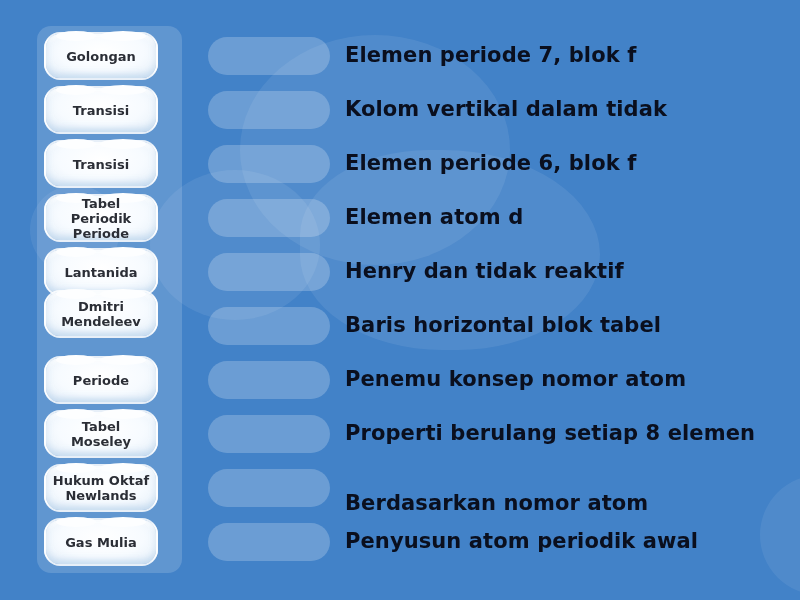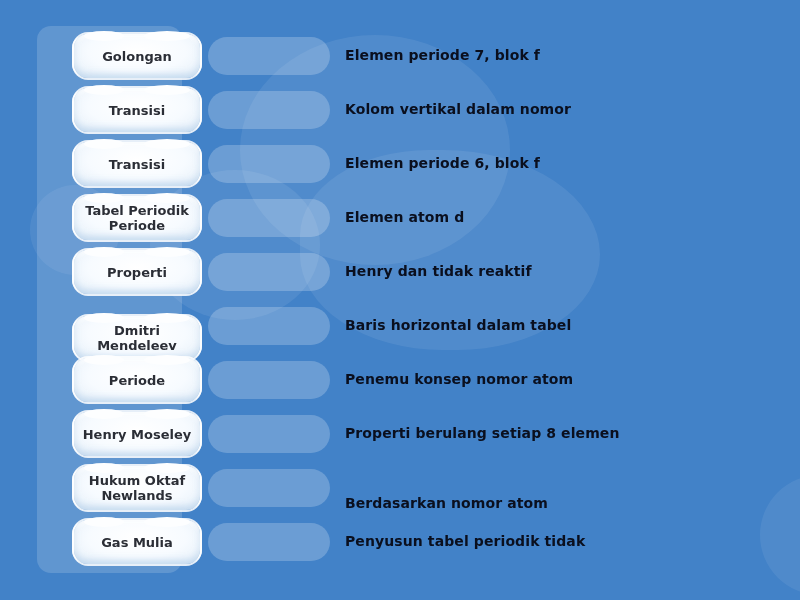--- a/index.html
+++ b/index.html
@@ -31,36 +31,35 @@
       left: 37px;
       top: 26px;
       width: 145px;
       height: 547px;
       border-radius: 14px;
       background: rgba(255,255,255,0.16);
     }
     .card {
       position: absolute;
       left: 46px;
-      width: 126px;
+      width: 110px;
       height: 44px;
       display: flex;
       align-items: center;
       justify-content: center;
       text-align: center;
       background: radial-gradient(ellipse at 50% 40%, #ffffff 0%, #f7fbff 55%, #e3eef9 100%);
       border-radius: 14px;
       box-shadow:
         0 0 0 2px rgba(255,255,255,0.85),
         inset 0 -4px 6px rgba(170,200,230,0.55),
         inset 0 3px 4px rgba(255,255,255,0.9),
         -3px 0 0 -1px rgba(255,255,255,0.9),
         3px 0 0 -1px rgba(255,255,255,0.9);
       cursor: grab;
-      margin-left: 28px;
     }
     .card::before, .card::after {
       content: "";
       position: absolute;
       top: -3px;
       height: 10px;
       border-radius: 50%;
       background: #fdfeff;
     }
     .card::before { left: 10px; width: 40px; }
@@ -81,21 +80,21 @@
       height: 38px;
       border-radius: 19px;
       background: rgba(255,255,255,0.22);
     }
     .question {
       position: absolute;
       left: 345px;
       height: 38px;
       display: flex;
       align-items: center;
-      font-size: 14px;
+      font-size: 21px;
       font-weight: bold;
       color: #0a0f1e;
       white-space: nowrap;
       letter-spacing: 0.1px;
     }
   </style>
 </head>
 <body>
 
 <div class="bg-cloud c1"></div>
@@ -112,51 +111,51 @@
 <div class="card" style="top:88px">
     <span>Transisi</span>
   </div>
 <div class="card" style="top:142px">
     <span>Transisi</span>
   </div>
 <div class="card" style="top:196px">
     <span>Tabel Periodik Periode</span>
   </div>
 <div class="card" style="top:250px">
-    <span>Properti</span>
+    <span>Lantanida</span>
   </div>
-<div class="card" style="top:316px">
+<div class="card" style="top:292px">
     <span>Dmitri Mendeleev</span>
   </div>
 <div class="card" style="top:358px">
     <span>Periode</span>
   </div>
 <div class="card" style="top:412px">
-    <span>Henry Moseley</span>
+    <span>Tabel Moseley</span>
   </div>
 <div class="card" style="top:466px">
     <span>Hukum Oktaf Newlands</span>
   </div>
 <div class="card" style="top:520px">
     <span>Gas Mulia</span>
   </div>
 
 <div class="slot" style="top:37px"></div>
 <div class="slot" style="top:91px"></div>
 <div class="slot" style="top:145px"></div>
 <div class="slot" style="top:199px"></div>
 <div class="slot" style="top:253px"></div>
 <div class="slot" style="top:307px"></div>
 <div class="slot" style="top:361px"></div>
 <div class="slot" style="top:415px"></div>
 <div class="slot" style="top:469px"></div>
 <div class="slot" style="top:523px"></div>
 
 <div class="question" style="top:36px">Elemen periode 7, blok f</div>
-<div class="question" style="top:90px">Kolom vertikal dalam nomor</div>
+<div class="question" style="top:90px">Kolom vertikal dalam tidak</div>
 <div class="question" style="top:144px">Elemen periode 6, blok f</div>
 <div class="question" style="top:198px">Elemen atom d</div>
 <div class="question" style="top:252px">Henry dan tidak reaktif</div>
-<div class="question" style="top:306px">Baris horizontal dalam tabel</div>
+<div class="question" style="top:306px">Baris horizontal blok tabel</div>
 <div class="question" style="top:360px">Penemu konsep nomor atom</div>
 <div class="question" style="top:414px">Properti berulang setiap 8 elemen</div>
 <div class="question" style="top:484px">Berdasarkan nomor atom</div>
-<div class="question" style="top:522px">Penyusun tabel periodik tidak</div>
+<div class="question" style="top:522px">Penyusun atom periodik awal</div>
 
 </body></html>

